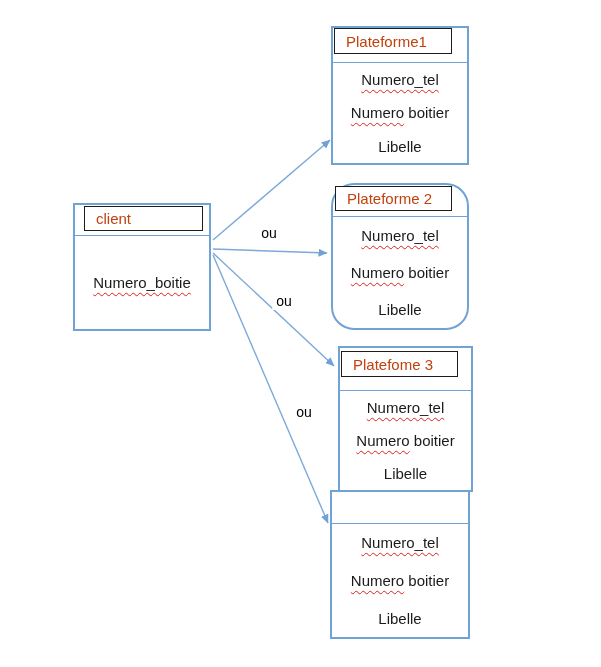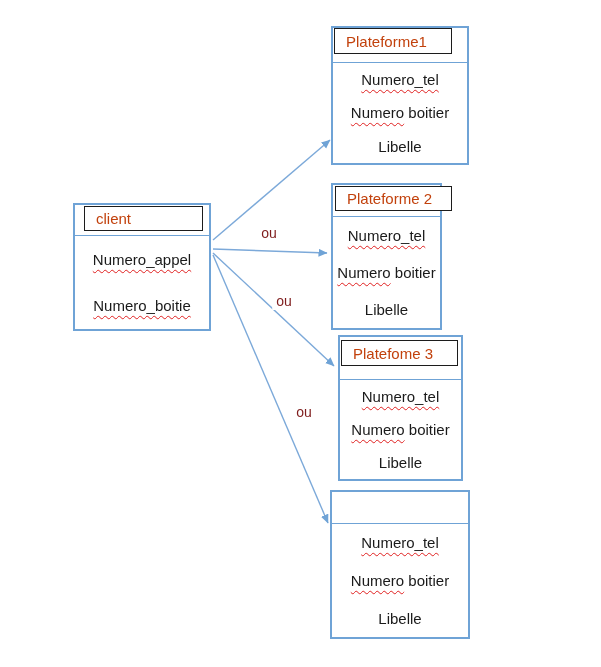--- a/index.html
+++ b/index.html
@@ -57,21 +57,21 @@
     text-decoration-color: #e02020;
     text-decoration-thickness: 1px;
     text-underline-offset: 4px;
   }
   .conn-label {
     position: absolute;
     transform: translate(-50%, -50%);
     background: #ffffff;
     padding: 1px 4px;
     font-size: 14px;
-    color: #7f1d1d;
+    color: #000000;
   }
 </style>
 </head>
 <body>
 
 <div class="canvas">
 
   <svg class="connectors" viewBox="0 0 601 667" xmlns="http://www.w3.org/2000/svg">
     <defs>
       <marker id="arw" markerWidth="10" markerHeight="9" refX="8.5" refY="4" orient="auto" markerUnits="userSpaceOnUse">
@@ -85,46 +85,45 @@
   </svg>
 
   <div class="conn-label" style="left:269px; top:233px;">ou</div>
   <div class="conn-label" style="left:284px; top:301px;">ou</div>
   <div class="conn-label" style="left:304px; top:412px;">ou</div>
 
   <div class="entity" style="left:73px; top:203px; width:138px; height:128px;">
     <div class="entity-title" style="left:9px; top:1px; width:119px; height:25px;">client</div>
     <div class="entity-divider" style="top:30px;"></div>
     <div class="entity-fields" style="top:31px;">
-      <div class="field"><span class="sq">Numero_appel</span><span></span></div>
       <div class="field"><span class="sq">Numero_boitie</span><span></span></div>
     </div>
   </div>
 
   <div class="entity" style="left:331px; top:26px; width:138px; height:139px;">
     <div class="entity-title" style="left:1px; top:0px; width:118px; height:26px;">Plateforme1</div>
     <div class="entity-divider" style="top:34px;"></div>
     <div class="entity-fields" style="top:35px;">
       <div class="field"><span class="sq">Numero_tel</span><span></span></div>
       <div class="field"><span class="sq">Numero</span><span> boitier</span></div>
       <div class="field"><span class="sq"></span><span>Libelle</span></div>
     </div>
   </div>
 
-  <div class="entity" style="left:331px; top:183px; width:111px; height:147px;">
+  <div class="entity" style="left:331px; top:183px; width:138px; height:147px;border-radius:23px;">
     <div class="entity-title" style="left:2px; top:1px; width:117px; height:25px;">Plateforme 2</div>
     <div class="entity-divider" style="top:31px;"></div>
     <div class="entity-fields" style="top:32px;">
       <div class="field"><span class="sq">Numero_tel</span><span></span></div>
       <div class="field"><span class="sq">Numero</span><span> boitier</span></div>
       <div class="field"><span class="sq"></span><span>Libelle</span></div>
     </div>
   </div>
 
-  <div class="entity" style="left:338px; top:335px; width:125px; height:146px;padding-left:24px;">
+  <div class="entity" style="left:338px; top:346px; width:135px; height:146px;padding-left:24px;">
     <div class="entity-title" style="left:1px; top:3px; width:117px; height:26px;">Platefome 3</div>
     <div class="entity-divider" style="top:42px;"></div>
     <div class="entity-fields" style="top:43px;">
       <div class="field"><span class="sq">Numero_tel</span><span></span></div>
       <div class="field"><span class="sq">Numero</span><span> boitier</span></div>
       <div class="field"><span class="sq"></span><span>Libelle</span></div>
     </div>
   </div>
 
   <div class="entity" style="left:330px; top:490px; width:140px; height:149px;">

